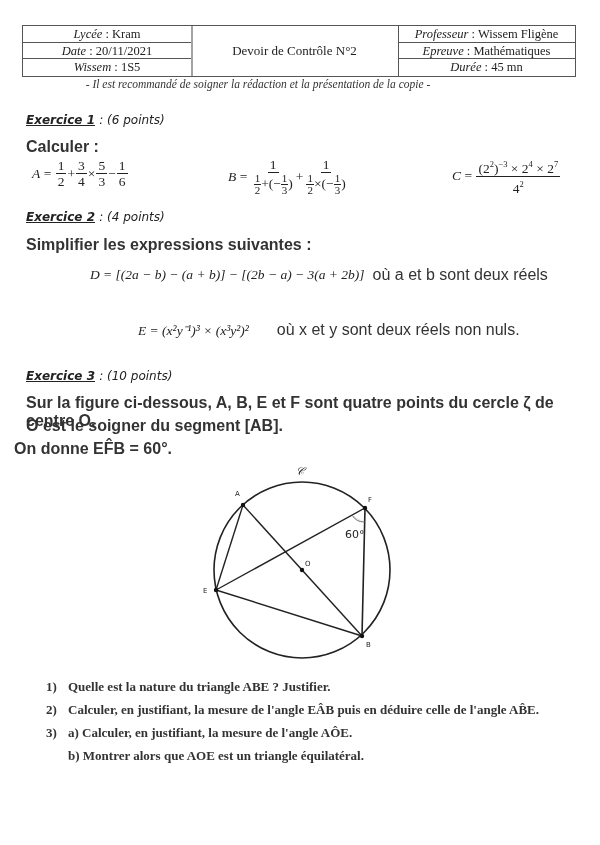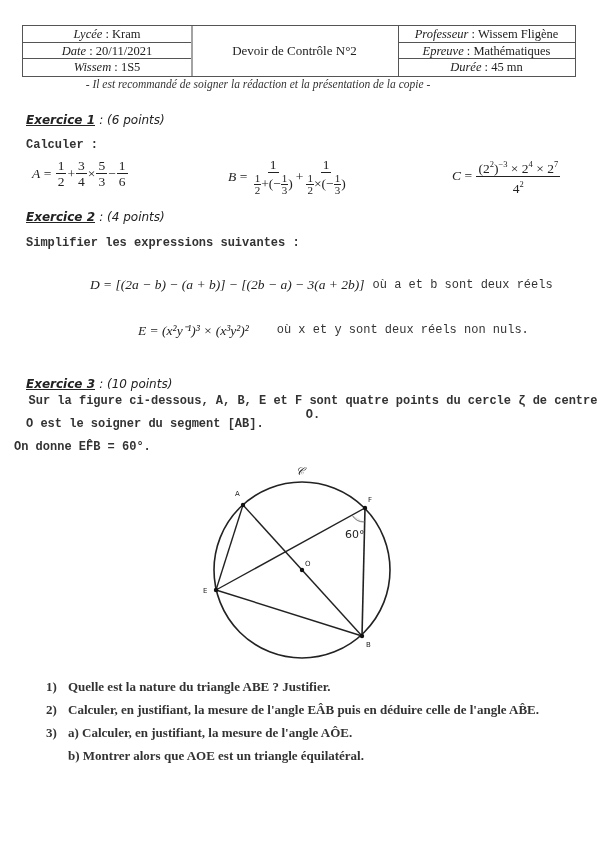--- a/index.html
+++ b/index.html
@@ -19,21 +19,21 @@
   .hdr .cell:last-child { border-bottom:none; }
   .hdr .cell i { font-style:italic; }
   .hdr .title { position:absolute; left:0; right:0; top:0; bottom:0;
                 display:flex; align-items:center; justify-content:center;
                 font-family:"Liberation Serif", serif; font-size:13px; }
   .note { left:0; width:516px; top:78px; text-align:center; font-style:italic;
           font-family:"Liberation Serif", serif; font-size:11.5px; color:#333; }
   .exh { font-family:"DejaVu Sans", sans-serif; font-size:12px; font-weight:bold; }
   .exh .u { text-decoration:underline; font-style:italic; }
   .exh .p { font-weight:normal;font-style:italic; }
-  .txt { font-family:Liberation Mono, monospace; font-size:12px; font-weight:bold; color:#333;text-align:center; }
+  .txt { font-family:Liberation Sans, sans-serif; font-size:16px; font-weight:bold; color:#333; }
   .math { font-family:"Liberation Serif", serif; font-size:13.5px; font-style:italic; color:#222; }
   .math .n { font-style:normal; }
   .frac { display:inline-flex; flex-direction:column; align-items:center; vertical-align:middle;
           margin:0 1px; }
   .frac .num { border-bottom:1px solid #222; padding:0 2px; line-height:15px; font-style:normal; }
   .frac .den { padding:0 2px; line-height:15px; font-style:normal; }
   .sfrac { display:inline-flex; flex-direction:column; align-items:center; vertical-align:middle;
            font-size:11px; }
   .sfrac .num { border-bottom:1px solid #222; line-height:11px; padding:0 1px; }
   .sfrac .den { line-height:11px; padding:0 1px; }
@@ -125,31 +125,31 @@
       <span class="den">4<sup>2</sup></span>
     </span>
 </div>
 
 <div class="abs exh" style="left:26px; top:210px;">
   <span class="u">Exercice 2</span>
   <span class="p">: (4 points)</span>
 </div>
 <div class="abs txt" style="left:26px; top:236px;">Simplifier les expressions suivantes :</div>
 
-<div class="abs row" style="left:90px; top:277px;">
+<div class="abs row" style="left:90px; top:266px;">
   <span class="math">D = [(2a − b) − (a + b)] − [(2b − a) − 3(a + 2b)]</span>
   <span class="txt" style="margin-left:8px; font-weight:normal;">où a et b sont deux réels</span>
 </div>
 
 <div class="abs row" style="left:138px; top:321px;">
   <span class="math">E = (x²y⁻¹)³ × (x³y²)²</span>
   <span class="txt" style="margin-left:28px; font-weight:normal;">où x et y sont deux réels non nuls.</span>
 </div>
 
-<div class="abs exh" style="left:26px; top:369px;margin-top:8px;">
+<div class="abs exh" style="left:26px; top:369px;">
   <span class="u">Exercice 3</span>
   <span class="p">: (10 points)</span>
 </div>
 <div class="abs txt" style="left:26px; top:394px;">Sur la figure ci-dessous, A, B, E et F sont quatre points du cercle ζ de centre O.</div>
 <div class="abs txt" style="left:26px; top:417px;">O est le soigner du segment [AB].</div>
 <div class="abs txt" style="left:14px; top:440px;">On donne EF̂B = 60°.</div>
 
 <svg class="abs" style="left:0; top:0;" width="600" height="845">
   <circle cx="302" cy="570" r="88" fill="none" stroke="#222" stroke-width="1.6"></circle>
 

